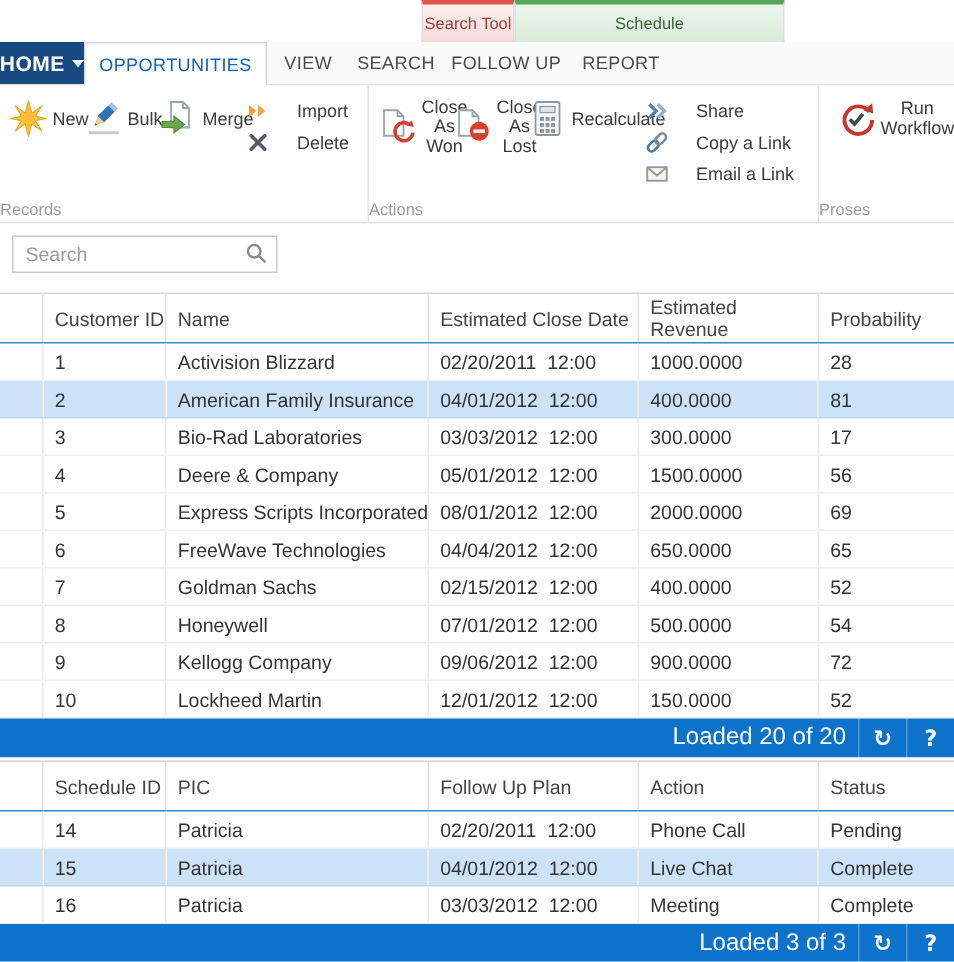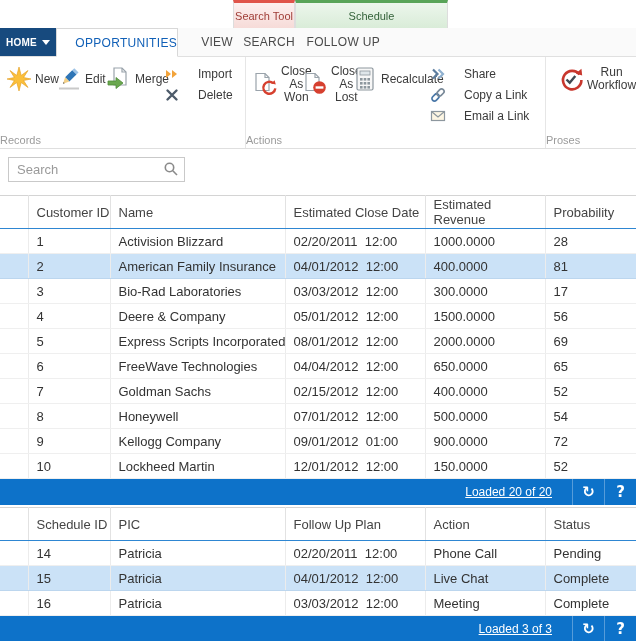--- a/index.html
+++ b/index.html
@@ -8,44 +8,44 @@
     width:636px; height:641px; overflow:hidden;
     font-family:"Liberation Sans", sans-serif;
     font-size:13px; color:#3b3b3b; background:#fff;
   }
   
   .ctx-row { position:relative; height:28px; background:#fff; }
   .ctx-box {
     position:absolute; top:0; height:28px;
     display:flex; align-items:center; justify-content:center;
     font-size:11px;
-    border-left:1px solid #ddd; border-right:1px solid #ddd;
+    border-left:1px solid #ddd; border-right:1px solid #ddd;margin-left:48px;
   }
   .ctx-search {
     left:233px; width:62px;
     border-top:3px solid #e0544a;
     background:linear-gradient(#fdf0ef,#f6dbd8);
     color:#9f3c36;
   }
   .ctx-schedule {
-    left:295px; width:153px;
+    left:295px; width:180px;
     border-top:3px solid #58a458;
     background:linear-gradient(#ecf6ec,#d9ecd8);
     color:#34623a;
   }
   
   .tab-row { display:flex; align-items:stretch; height:29px; background:#fafafa; border-bottom:1px solid #e0e0e0; }
   .home-btn {
     width:56px; background:#174a7e; color:#fff;
     display:flex; align-items:center; justify-content:center; gap:5px;
-    font-size:10px; font-weight:bold; letter-spacing:0.3px; cursor:pointer;
+    font-size:14px; font-weight:bold; letter-spacing:0.3px; cursor:pointer;
   }
   .caret { width:0; height:0; border-left:4px solid transparent; border-right:4px solid transparent; border-top:5px solid #fff; }
   .tab {
-    display:flex; align-items:center; justify-content:flex-end;
+    display:flex; align-items:center; justify-content:center;
     font-size:12px; letter-spacing:0.3px; color:#4a4a4a; cursor:pointer;
   }
   .tab.active {
     width:122px; background:#fff; color:#1160b7;
     border:1px solid #d8d8d8; border-bottom:1px solid #fff; margin-bottom:-1px;
   }
   .tab.t-view { width:55px; }
   .tab.t-search { width:62px; }
   .tab.t-follow { width:85px; }
   .tab.t-report { width:68px; }
@@ -97,21 +97,21 @@
     overflow:hidden; white-space:nowrap;
   }
   .grid td:last-child { border-right:none; }
   .grid td.date { white-space:pre; }
   .grid tr.selected td { background:#cbe2f7; border-bottom-color:#bcd6ee; }
   
   .statusbar {
     height:26px; background:#0d72c9; color:#fff;
     display:flex; align-items:center; justify-content:flex-end;
   }
-  .status-text { font-size:12px; margin-right:20px;text-decoration:underline; }
+  .status-text { font-size:16px; margin-right:8px; }
   .sb-btn {
     width:32px; height:26px; display:flex; align-items:center; justify-content:center;
     border-left:1px solid rgba(255,255,255,0.3); cursor:pointer;
   }
   .sb-btn span { font-family:"DejaVu Sans", sans-serif; font-size:15px; font-weight:bold; color:#fff; }
   .gap2 { height:2px; background:#fff; }
 </style>
 </head>
 <body>
 
@@ -133,20 +133,23 @@
     <span>OPPORTUNITIES</span>
   </div>
   <div class="tab t-view">
     <span>VIEW</span>
   </div>
   <div class="tab t-search">
     <span>SEARCH</span>
   </div>
   <div class="tab t-follow">
     <span>FOLLOW UP</span>
+  </div>
+  <div class="tab t-report">
+    <span>REPORT</span>
   </div>
 </div>
 
 <div class="ribbon">
 
   <div class="rgroup g-records">
     <div class="btn-big">
       <span class="ico">
         <svg viewBox="0 0 26 26" width="26" height="26">
             <path d="M13 1 L15.2 9.4 L22 4.5 L17.6 11.5 L25 13 L17.6 14.5 L22 21.5 L15.2 16.6 L13 25 L10.8 16.6 L4 21.5 L8.4 14.5 L1 13 L8.4 11.5 L4 4.5 L10.8 9.4 Z" fill="#fbbf3a" stroke="#e39b17" stroke-width="0.6"></path>
@@ -159,21 +162,21 @@
         <svg viewBox="0 0 26 26" width="26" height="26">
             <g transform="rotate(45 13 11)">
               <rect x="10.5" y="1" width="6" height="3" fill="#9dc3e6"></rect>
               <rect x="10.5" y="4" width="6" height="10" fill="#2e75b6"></rect>
               <polygon points="10.5,14 16.5,14 13.5,20" fill="#f2cf87"></polygon>
               <polygon points="12.7,18.4 14.3,18.4 13.5,20" fill="#555"></polygon>
             </g>
             <rect x="3" y="21.5" width="20" height="2" fill="#c9c9c9"></rect>
           </svg>
       </span>
-      <span class="lbl">Edit</span>
+      <span class="lbl">Bulk</span>
     </div>
     <div class="btn-big">
       <span class="ico">
         <svg viewBox="0 0 26 26" width="26" height="26">
             <path d="M8 2 h8 l4 4 v13 h-12 z" fill="#fff" stroke="#9aa3ab" stroke-width="1.2"></path>
             <path d="M16 2 v4 h4" fill="none" stroke="#9aa3ab" stroke-width="1.2"></path>
             <path d="M2 15 h8 v-3.5 l7 5.5 -7 5.5 V19 H2 z" fill="#6aa84f" stroke="#4e8a37" stroke-width="0.8"></path>
           </svg>
       </span>
       <span class="lbl">Merge</span>
@@ -386,21 +389,21 @@
       <td>8</td>
       <td>Honeywell</td>
       <td class="date">07/01/2012  12:00</td>
       <td>500.0000</td>
       <td>54</td>
     </tr>
     <tr>
       <td></td>
       <td>9</td>
       <td>Kellogg Company</td>
-      <td class="date">09/01/2012  01:00</td>
+      <td class="date">09/06/2012  12:00</td>
       <td>900.0000</td>
       <td>72</td>
     </tr>
     <tr>
       <td></td>
       <td>10</td>
       <td>Lockheed Martin</td>
       <td class="date">12/01/2012  12:00</td>
       <td>150.0000</td>
       <td>52</td>

